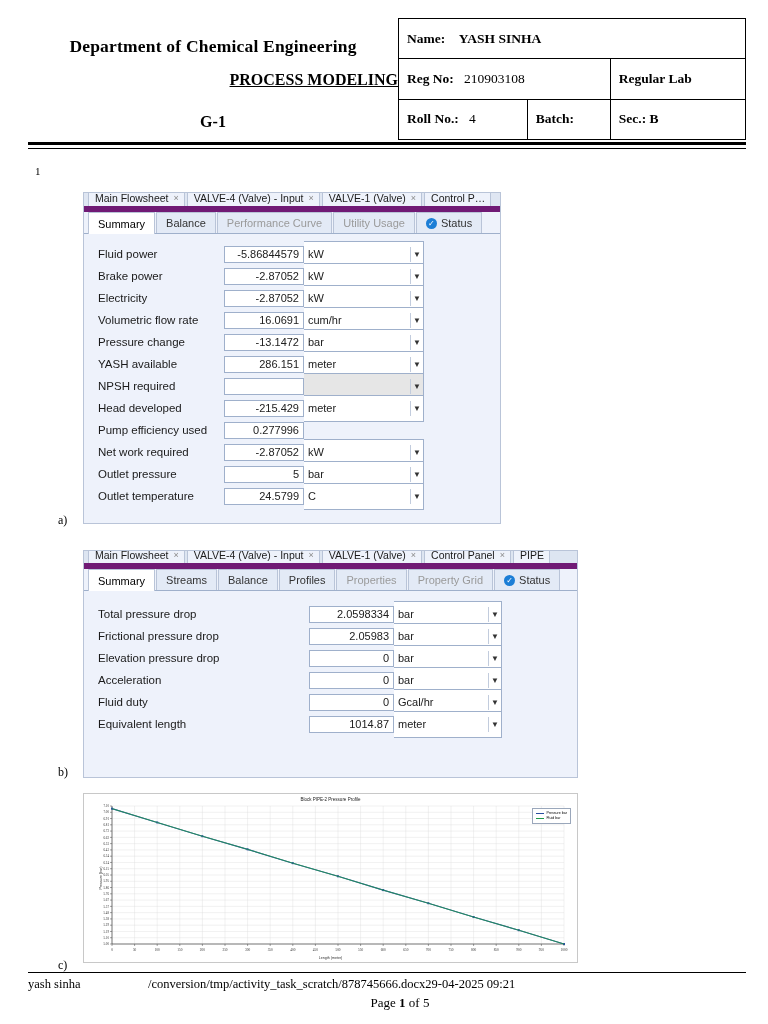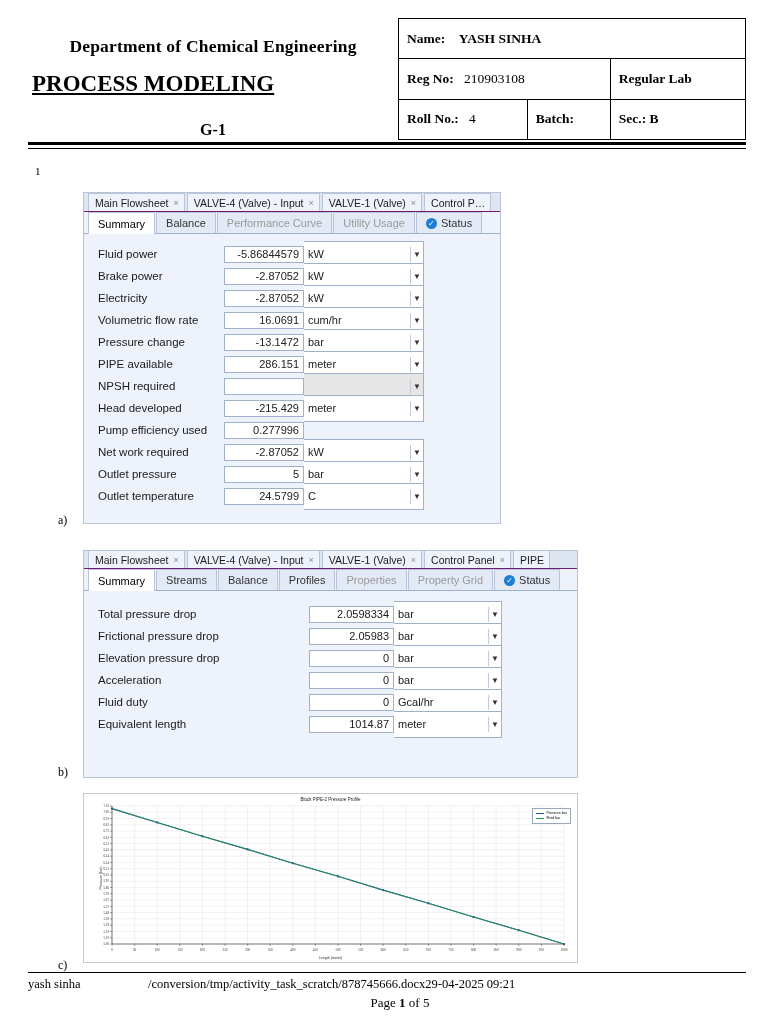--- a/index.html
+++ b/index.html
@@ -29,24 +29,24 @@
     text-align: center;
   }
   .hdr-dept {
     font-size: 17.5px;
     font-weight: bold;
     font-family: "Liberation Serif", serif;
     letter-spacing: 0.2px;
   }
   .hdr-title {
     margin-top: 14px;
-    font-size: 23px;
+    font-size: 16px;
     font-weight: bold;
     text-decoration: underline;
-    text-align: left;
+    text-align: right;
     padding-left: 4px;
   }
   .hdr-group {
     margin-top: 24px;
     font-size: 16px;
     font-weight: bold;
   }
 
   .hdr-table {
     width: 348px;
@@ -86,21 +86,21 @@
     position: absolute;
     background: #eef2fb;
     border: 1px solid #b9c4d8;
     font-family: "Liberation Sans", sans-serif;
   }
   .tabstrip {
     display: flex;
     align-items: flex-end;
     height: 19px;
     background: #dfe6f2;
-    border-bottom: 1px solid #701a75;
+    border-bottom: 6px solid #701a75;
     padding-left: 4px;
     overflow: hidden;
   }
   .tabstrip .tb {
     font-size: 10.5px;
     color: #1b1b1b;
     background: #eef2fb;
     border: 1px solid #b9c4d8;
     border-bottom: none;
     margin-right: 2px;
@@ -418,21 +418,21 @@
         </div>
         <div class="row">
           <div class="lbl">Pressure change</div>
           <div class="val">-13.1472</div>
           <div class="unit">
             <span>bar</span>
             <span class="caret">▼</span>
           </div>
         </div>
         <div class="row">
-          <div class="lbl">PIPE available</div>
+          <div class="lbl">YASH available</div>
           <div class="val">286.151</div>
           <div class="unit">
             <span>meter</span>
             <span class="caret">▼</span>
           </div>
         </div>
         <div class="row">
           <div class="lbl">NPSH required</div>
           <div class="val"></div>
           <div class="unit disabled">

